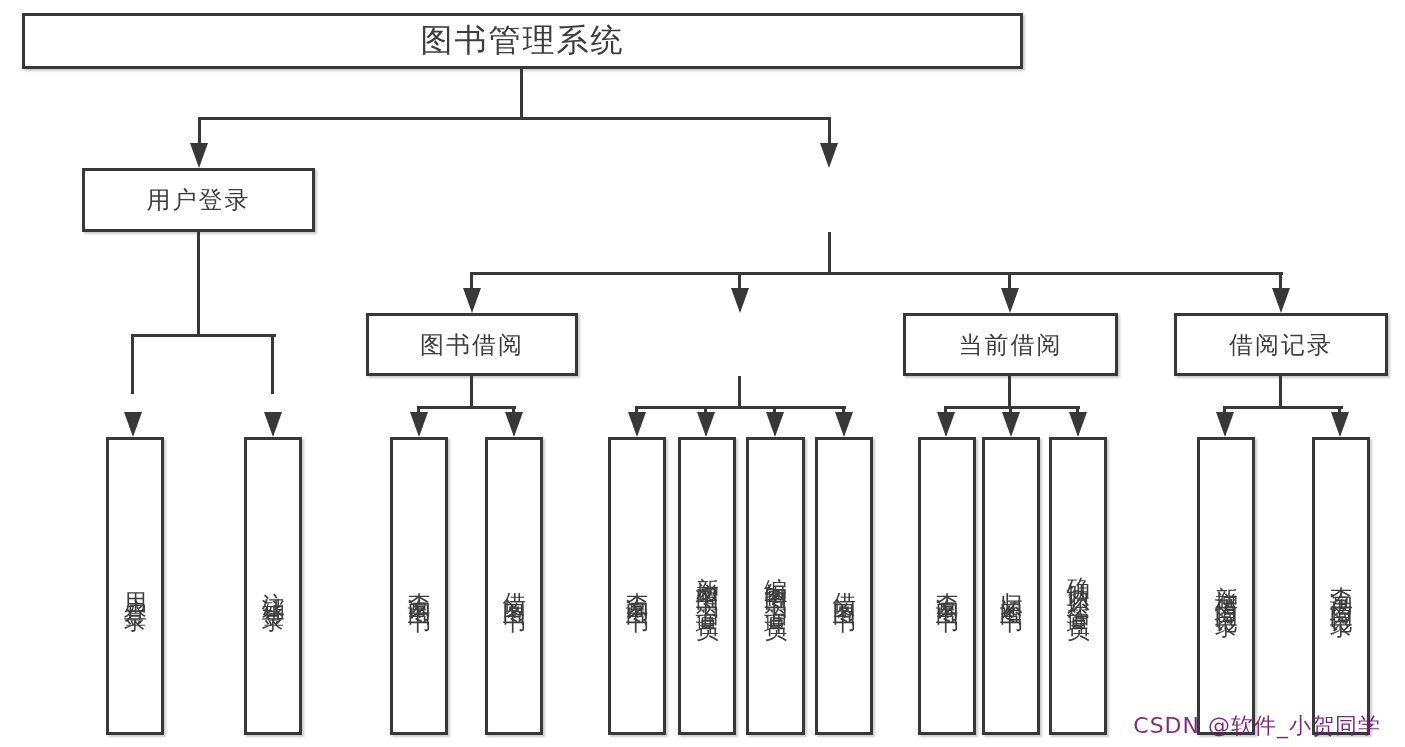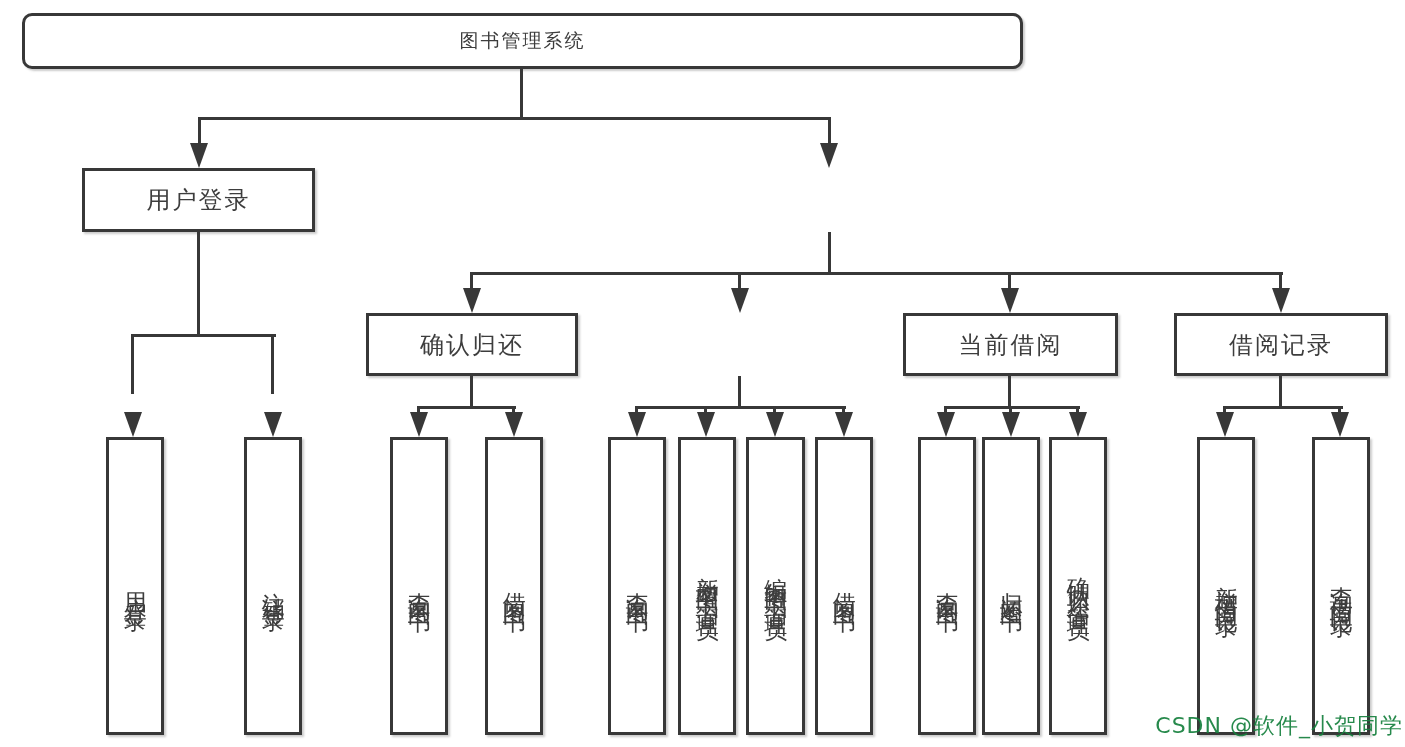--- a/index.html
+++ b/index.html
@@ -19,21 +19,21 @@
     position: absolute;
     border: 3px solid #383838;
     background: #ffffff;
     display: flex;
     align-items: center;
     justify-content: center;
     color: #3d3d3d;
     box-shadow: 2px 2px 2px rgba(110,110,110,0.35);
   }
   .box.h { font-size: 24px; letter-spacing: 2px; }
-  .box.root { font-size: 19px; border-radius: 10px; }
+  .box.root { font-size: 32px; }
   .box.v { font-size: 23px; }
   .box.v .vtext {
     writing-mode: vertical-rl;
     text-orientation: mixed;
     letter-spacing: 6px;
     line-height: 1.1;
     max-height: 288px;
   }
 
   
@@ -43,24 +43,24 @@
   .ar {
     position: absolute;
     width: 0; height: 0;
     border-left: 9px solid transparent;
     border-right: 9px solid transparent;
     border-top: 25px solid #383838;
   }
 
   .watermark {
     position: absolute;
-    right: 2px;
+    right: 24px;
     bottom: 6px;
     font-size: 22px;
-    color: #15803d;
+    color: #701a75;
     opacity: 0.92;
     letter-spacing: 1px;
     z-index: 10;
     white-space: nowrap;
   }
 </style>
 </head>
 <body>
 
 <div class="stage">
@@ -92,21 +92,21 @@
   <div class="vl" style="left:470px; top:272px; width:3px; height:20px;"></div>
   <div class="ar" style="left:463px; top:288px;"></div>
   <div class="vl" style="left:738px; top:272px; width:3px; height:20px;"></div>
   <div class="ar" style="left:731px; top:288px;"></div>
   <div class="vl" style="left:1008px; top:272px; width:3px; height:20px;"></div>
   <div class="ar" style="left:1001px; top:288px;"></div>
   <div class="vl" style="left:1279px; top:272px; width:3px; height:20px;"></div>
   <div class="ar" style="left:1272px; top:288px;"></div>
 
   <div class="box h" style="left:366px; top:313px; width:212px; height:63px;">
-    <span>确认归还</span>
+    <span>图书借阅</span>
   </div>
   <div class="box h" style="left:903px; top:313px; width:215px; height:63px;">
     <span>当前借阅</span>
   </div>
   <div class="box h" style="left:1174px; top:313px; width:214px; height:63px;">
     <span>借阅记录</span>
   </div>
 
   <div class="vl" style="left:470px; top:376px; width:3px; height:32px;"></div>
   <div class="hl" style="left:417px; top:406px; width:99px; height:3px;"></div>

